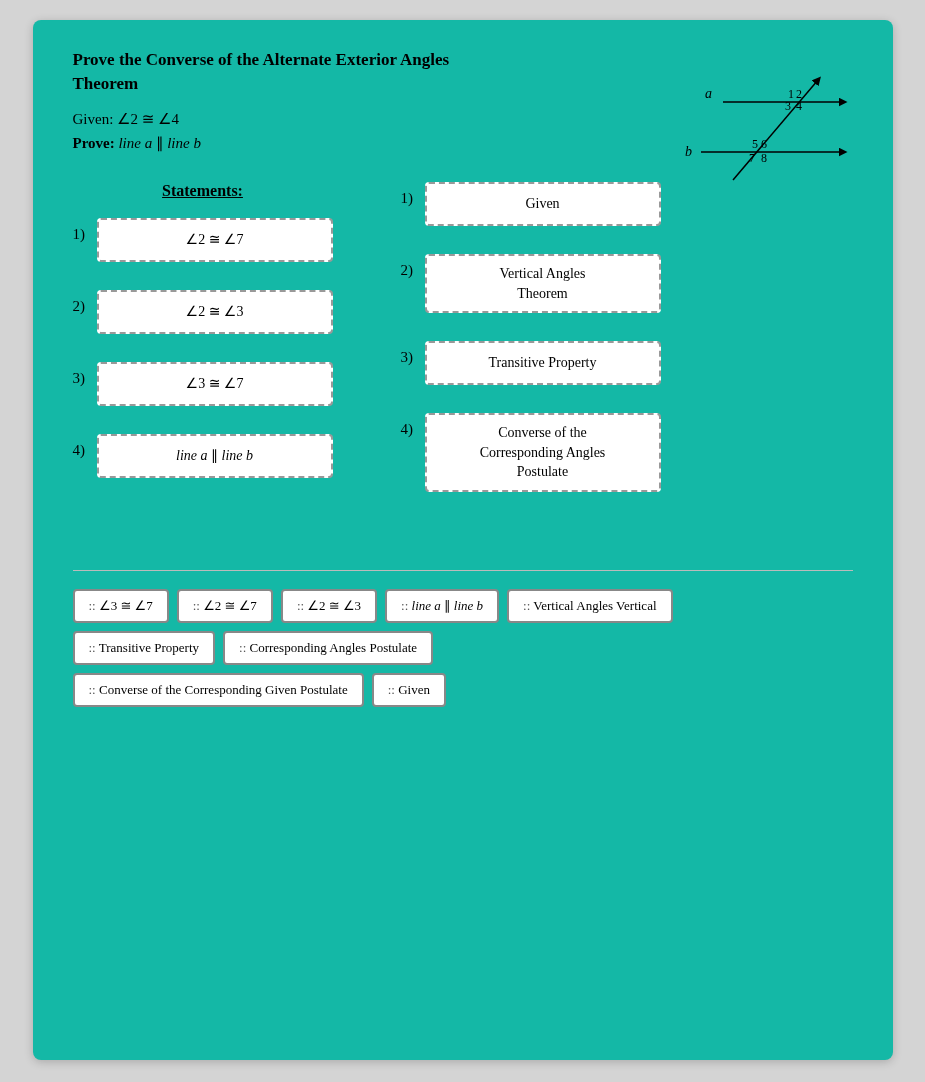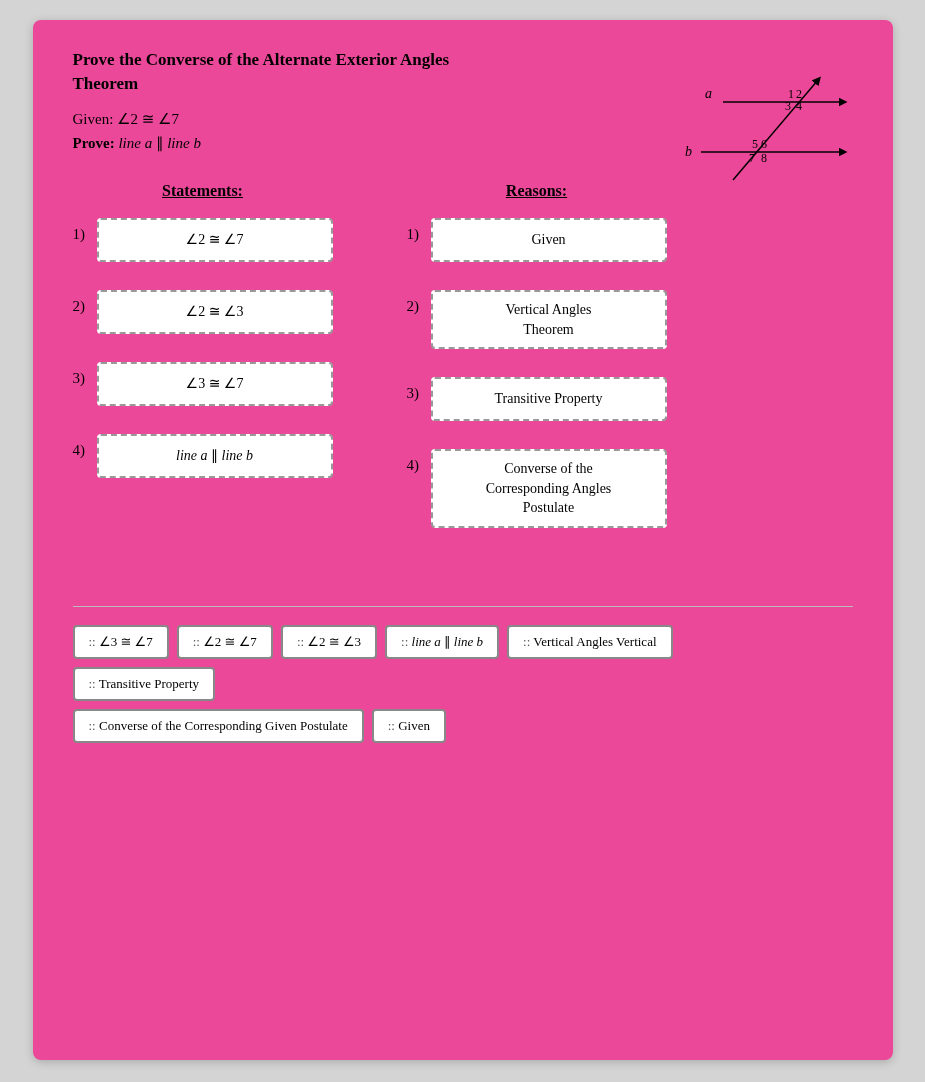--- a/index.html
+++ b/index.html
@@ -6,21 +6,21 @@
     body {
       background: #d4d4d4;
       font-family: 'Times New Roman', Times, serif;
       min-height: 1082px;
       display: flex;
       justify-content: center;
       align-items: flex-start;
       padding: 20px;
     }
     .page {
-      background: #ec4899;
+      background: #14b8a6;
       width: 860px;
       min-height: 1040px;
       border-radius: 8px;
       padding: 30px 40px 30px 40px;
       position: relative;
       box-shadow: 0 2px 10px rgba(0,0,0,0.2);
     }
     .title {
       font-size: 17px;
       font-weight: bold;
@@ -44,21 +44,21 @@
       top: 50px;
       right: 40px;
       width: 220px;
       height: 140px;
     }
 
     
     .proof-section {
       margin-top: 30px;
       display: flex;
-      gap: 14px;
+      gap: 8px;
     }
     .col-statements {
       width: 260px;
       margin-right: 60px;
     }
     .col-reasons {
       width: 260px;
     }
     .col-header {
       font-size: 16px;
@@ -131,21 +131,21 @@
 <div class="page">
 
   <div class="title">
     <span>Prove the Converse of the Alternate Exterior Angles</span>
   </div>
   <div class="title">
     <span>Theorem</span>
   </div>
   <div style="height:12px;"></div>
   <div class="given-prove">
-    <span>Given: ∠2 ≅ ∠7</span>
+    <span>Given: ∠2 ≅ ∠4</span>
   </div>
   <div class="given-prove">
     <span class="label">Prove: </span><span class="italic">line a</span><span> ∥ </span><span class="italic">line b</span>
   </div>
 
   <div class="diagram">
     <svg width="220" height="140">
 
       <text x="72" y="28" font-size="14" font-style="italic">a</text>
 
@@ -209,21 +209,20 @@
 
       <div class="proof-row">
         <span class="row-num">4)</span>
         <div class="dashed-box">
           <span class="box-text"><em>line a</em> ∥ <em>line b</em></span>
         </div>
       </div>
     </div>
 
     <div class="col-reasons">
-      <div class="col-header">Reasons:</div>
 
       <div class="proof-row">
         <span class="row-num">1)</span>
         <div class="dashed-box">
           <span class="box-text">Given</span>
         </div>
       </div>
 
       <div class="proof-row">
         <span class="row-num">2)</span>
@@ -251,20 +250,21 @@
   <div class="tiles-section">
     <div class="tiles-row">
       <div class="tile">∠3 ≅ ∠7</div>
       <div class="tile">∠2 ≅ ∠7</div>
       <div class="tile">∠2 ≅ ∠3</div>
       <div class="tile"><em>line a</em> ∥ <em>line b</em></div>
       <div class="tile">Vertical Angles Vertical</div>
     </div>
     <div class="tiles-row">
       <div class="tile">Transitive Property</div>
+      <div class="tile">Corresponding Angles Postulate</div>
     </div>
     <div class="tiles-row">
       <div class="tile">Converse of the Corresponding Given Postulate</div>
       <div class="tile">Given</div>
     </div>
   </div>
 
 </div>
 
 </body></html>

